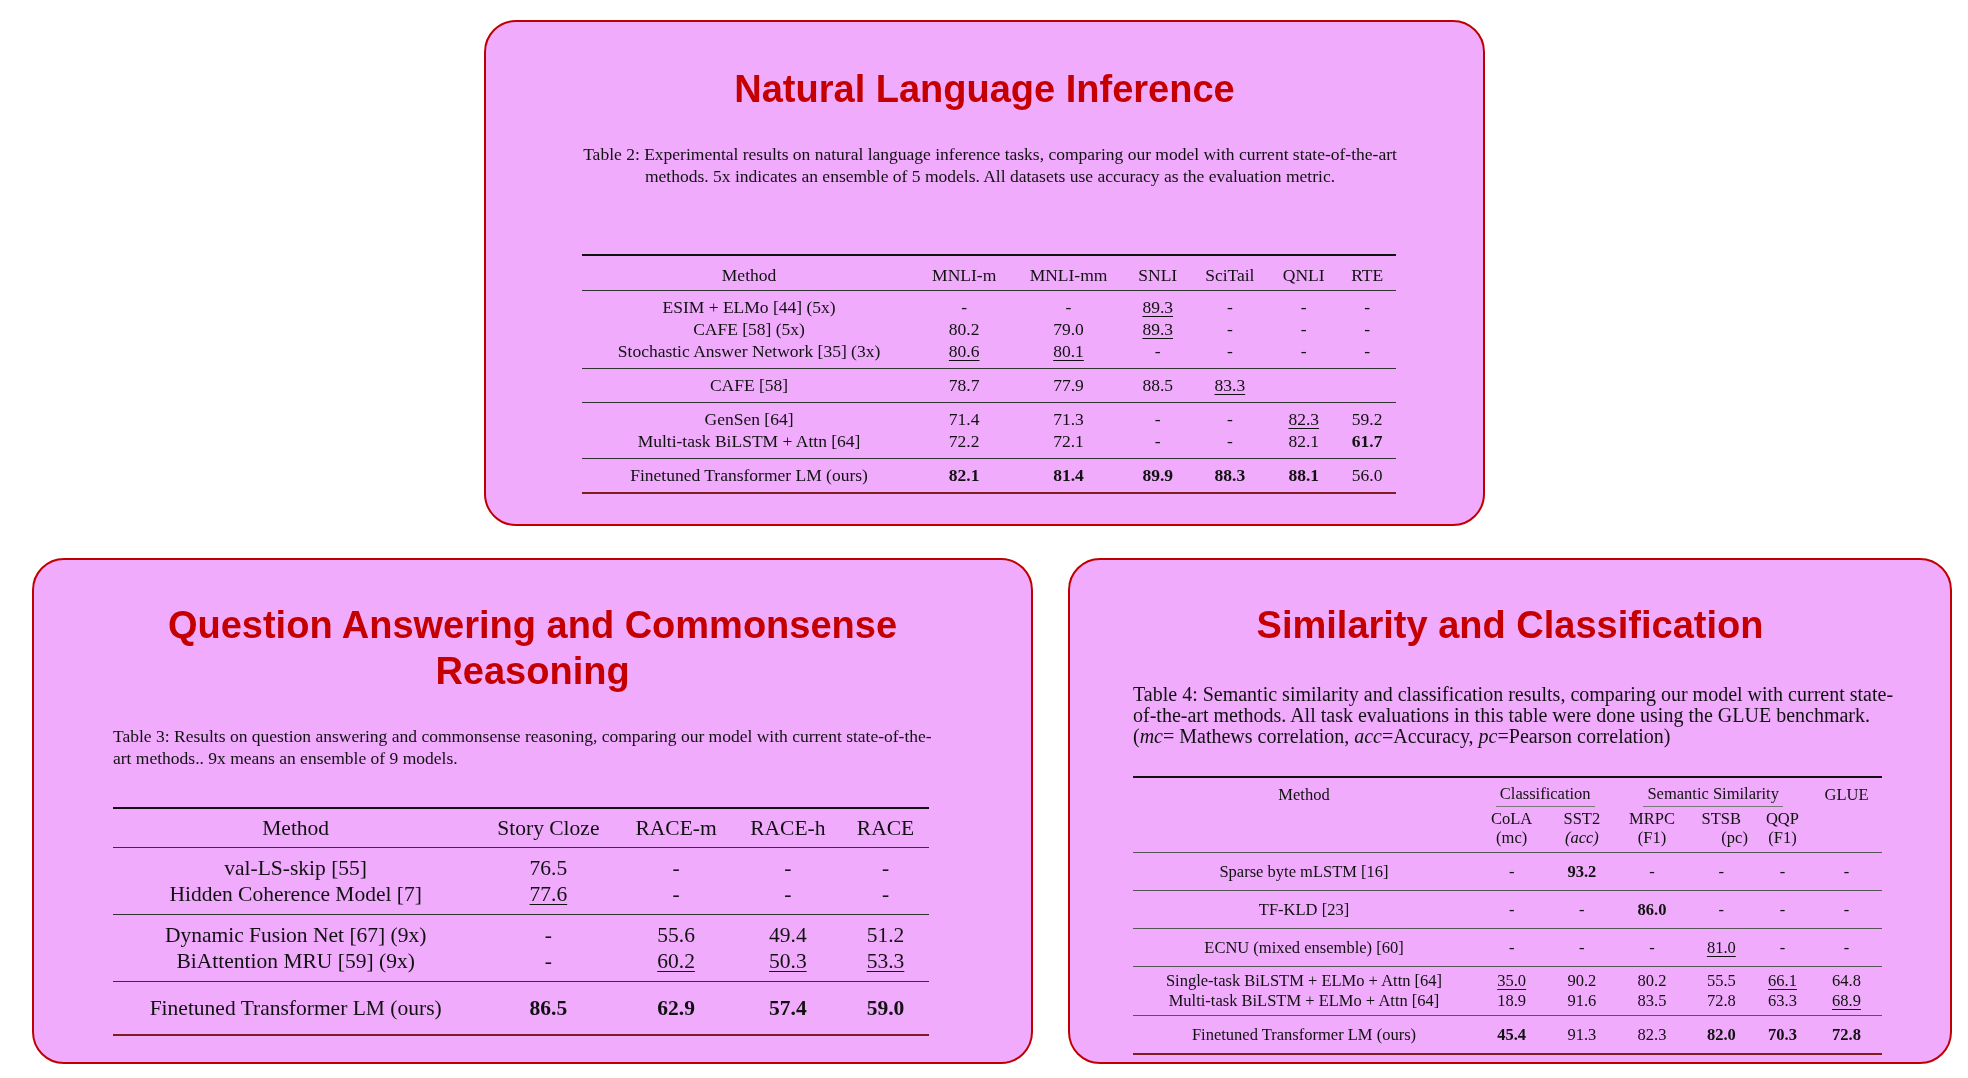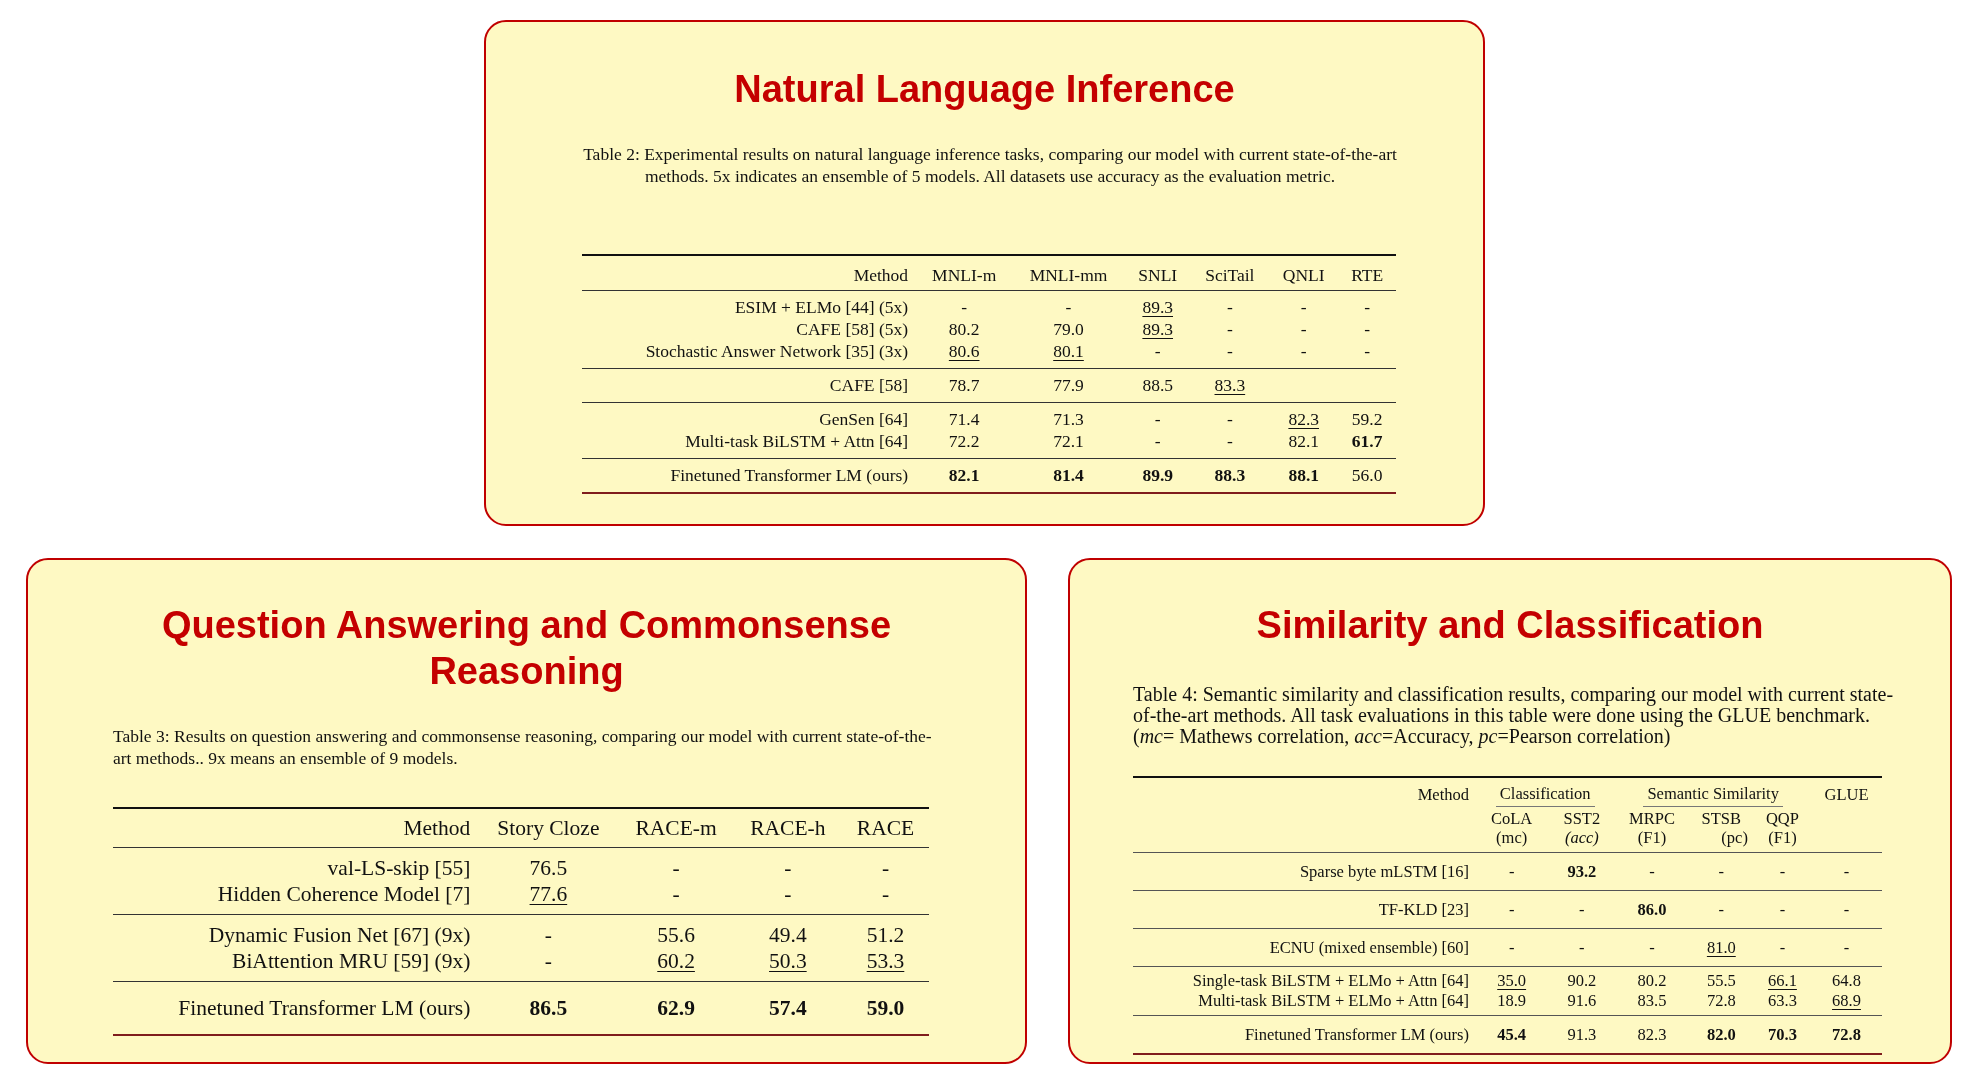--- a/index.html
+++ b/index.html
@@ -1,23 +1,23 @@
 <!DOCTYPE html>
 <html><head>
 <meta charset="utf-8">
 <style>
   html, body { margin: 0; padding: 0; background: #ffffff; }
   body { width: 1968px; height: 1078px; position: relative; overflow: hidden; font-family: "Liberation Serif", serif; color: #111; }
-  .panel { position: absolute; border: 2.5px solid #c00000; border-radius: 22px; box-sizing: border-box; background: #fef9c3; }
+  .panel { position: absolute; border: 2.5px solid #c00000; border-radius: 32px; box-sizing: border-box; background: #f0abfc; }
   .panel-title { position: absolute; left: 0; right: 0; text-align: center; font-family: "Liberation Sans", sans-serif; font-weight: bold; color: #c40000; font-size: 38px; line-height: 46px; }
   .caption { position: absolute; font-family: "Liberation Serif", serif; font-size: 17.5px; line-height: 22px; color: #111; }
   .caption i { font-style: italic; }
   table.booktabs { position: absolute; border-collapse: collapse; font-family: "Liberation Serif", serif; color: #111; }
   table.booktabs td, table.booktabs th { padding: 0 8px; white-space: nowrap; font-weight: normal; }
-  table.booktabs .left { text-align: right; }
+  table.booktabs .left { text-align: center; }
   table.booktabs .num { text-align: center; }
   .b { font-weight: bold; }
   .u { text-decoration: underline; text-underline-offset: 3px; text-decoration-thickness: 1px; }
   tr.top td, tr.top th { border-top: 2px solid #111; }
   tr.mid td, tr.mid th { border-top: 1px solid #333; }
   tr.bot td, tr.bot th { border-bottom: 2px solid #7f1d1d; }
 
   
   #nli-table { left: 582px; top: 254px; width: 814px; font-size: 17.5px; }
   #nli-table td, #nli-table th { height: 22px; line-height: 22px; }
@@ -124,21 +124,21 @@
         <td class="num"><span class="b">82.1</span></td>
         <td class="num"><span class="b">81.4</span></td>
         <td class="num"><span class="b">89.9</span></td>
         <td class="num"><span class="b">88.3</span></td>
         <td class="num"><span class="b">88.1</span></td>
         <td class="num"><span>56.0</span></td>
       </tr>
     </tbody>
 </table>
 
-<div class="panel" style="left:26px; top:558px; width:1001px; height:506px;">
+<div class="panel" style="left:32px; top:558px; width:1001px; height:506px;">
   <div class="panel-title" style="top:42px; padding:0 110px;">Question Answering and Commonsense Reasoning</div>
 </div>
 <div class="caption" style="left:113px; top:725px; width:830px;">Table 3:  Results on question answering and commonsense reasoning, comparing our model with current state-of-the-art methods.. 9x means an ensemble of 9 models.</div>
 
 <table class="booktabs" id="qa-table">
   <tbody>
       <tr class="top head">
     <th class="left">Method</th>
     <th class="num">Story Cloze</th>
     <th class="num">RACE-m</th>

